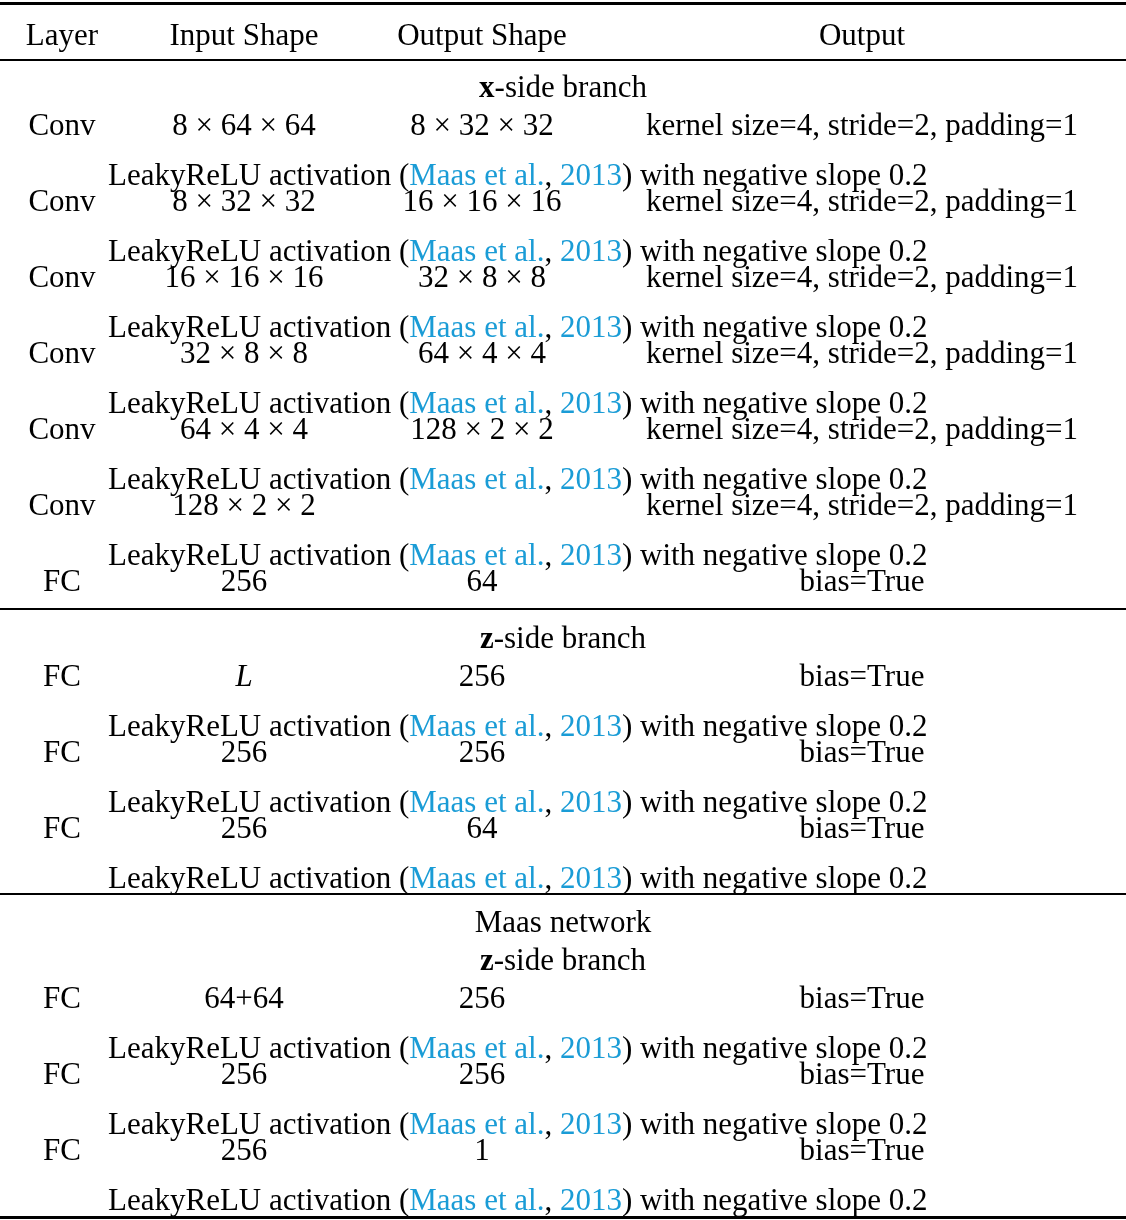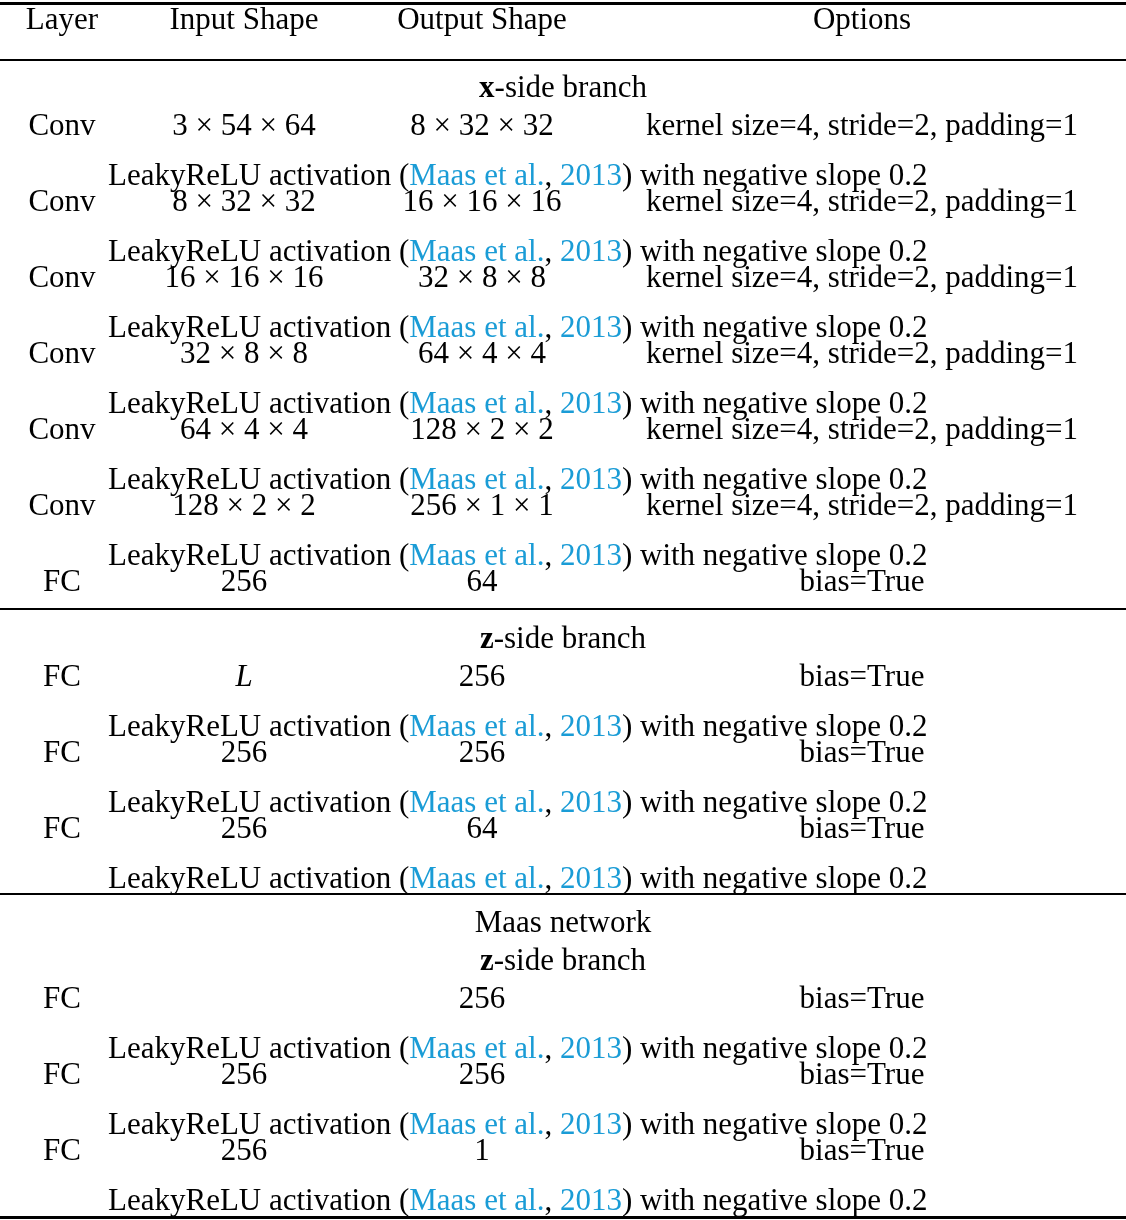--- a/index.html
+++ b/index.html
@@ -19,36 +19,36 @@
     .cite { color: #1a9cd6; }
     .bold { font-weight: bold; }
     .ital { font-style: italic; }
   </style>
 </head>
 <body>
 
 <div>
   <div class="rule thick" style="top:2px"></div>
 
-  <div class="row" style="top:0">
+  <div class="row" style="top:16px">
     <span class="cell c-layer">Layer</span>
     <span class="cell c-in">Input Shape</span>
     <span class="cell c-out">Output Shape</span>
-    <span class="cell c-opt">Options</span>
+    <span class="cell c-opt">Output</span>
   </div>
   <div class="rule thin" style="top:59px"></div>
 
   <div class="row" style="top:68px">
     <span class="cell span-all"><span class="bold">x</span><span>-side branch</span></span>
   </div>
 
   <div id="sec0">
       <div class="row" style="top:106px">
         <span class="cell c-layer">Conv</span>
-        <span class="cell c-in">3 × 54 × 64</span>
+        <span class="cell c-in">8 × 64 × 64</span>
         <span class="cell c-out">8 × 32 × 32</span>
         <span class="cell c-opt">kernel size=4, stride=2, padding=1</span>
       </div>
       <div class="row" style="top:144px">
           <span class="activation"><span>LeakyReLU activation (</span><a class="cite" style="color: rgb(26, 156, 214);">Maas et al.</a><span>, </span><a class="cite" style="color: rgb(26, 156, 214);">2013</a><span>) with negative slope 0.2</span></span>
         </div>
       <div class="row" style="top:182px">
         <span class="cell c-layer">Conv</span>
         <span class="cell c-in">8 × 32 × 32</span>
         <span class="cell c-out">16 × 16 × 16</span>
@@ -80,21 +80,20 @@
         <span class="cell c-in">64 × 4 × 4</span>
         <span class="cell c-out">128 × 2 × 2</span>
         <span class="cell c-opt">kernel size=4, stride=2, padding=1</span>
       </div>
       <div class="row" style="top:448px">
           <span class="activation"><span>LeakyReLU activation (</span><a class="cite" style="color: rgb(26, 156, 214);">Maas et al.</a><span>, </span><a class="cite" style="color: rgb(26, 156, 214);">2013</a><span>) with negative slope 0.2</span></span>
         </div>
       <div class="row" style="top:486px">
         <span class="cell c-layer">Conv</span>
         <span class="cell c-in">128 × 2 × 2</span>
-        <span class="cell c-out">256 × 1 × 1</span>
         <span class="cell c-opt">kernel size=4, stride=2, padding=1</span>
       </div>
       <div class="row" style="top:524px">
           <span class="activation"><span>LeakyReLU activation (</span><a class="cite" style="color: rgb(26, 156, 214);">Maas et al.</a><span>, </span><a class="cite" style="color: rgb(26, 156, 214);">2013</a><span>) with negative slope 0.2</span></span>
         </div>
       <div class="row" style="top:562px">
         <span class="cell c-layer">FC</span>
         <span class="cell c-in">256</span>
         <span class="cell c-out">64</span>
         <span class="cell c-opt">bias=True</span>
@@ -140,20 +139,21 @@
 
   <div class="row" style="top:903px">
     <span class="cell span-all">Maas network</span>
   </div>
   <div class="row" style="top:941px">
     <span class="cell span-all"><span class="bold">z</span><span>-side branch</span></span>
   </div>
   <div id="sec2">
       <div class="row" style="top:979px">
         <span class="cell c-layer">FC</span>
+        <span class="cell c-in">64+64</span>
         <span class="cell c-out">256</span>
         <span class="cell c-opt">bias=True</span>
       </div>
       <div class="row" style="top:1017px">
           <span class="activation"><span>LeakyReLU activation (</span><a class="cite" style="color: rgb(26, 156, 214);">Maas et al.</a><span>, </span><a class="cite" style="color: rgb(26, 156, 214);">2013</a><span>) with negative slope 0.2</span></span>
         </div>
       <div class="row" style="top:1055px">
         <span class="cell c-layer">FC</span>
         <span class="cell c-in">256</span>
         <span class="cell c-out">256</span>

